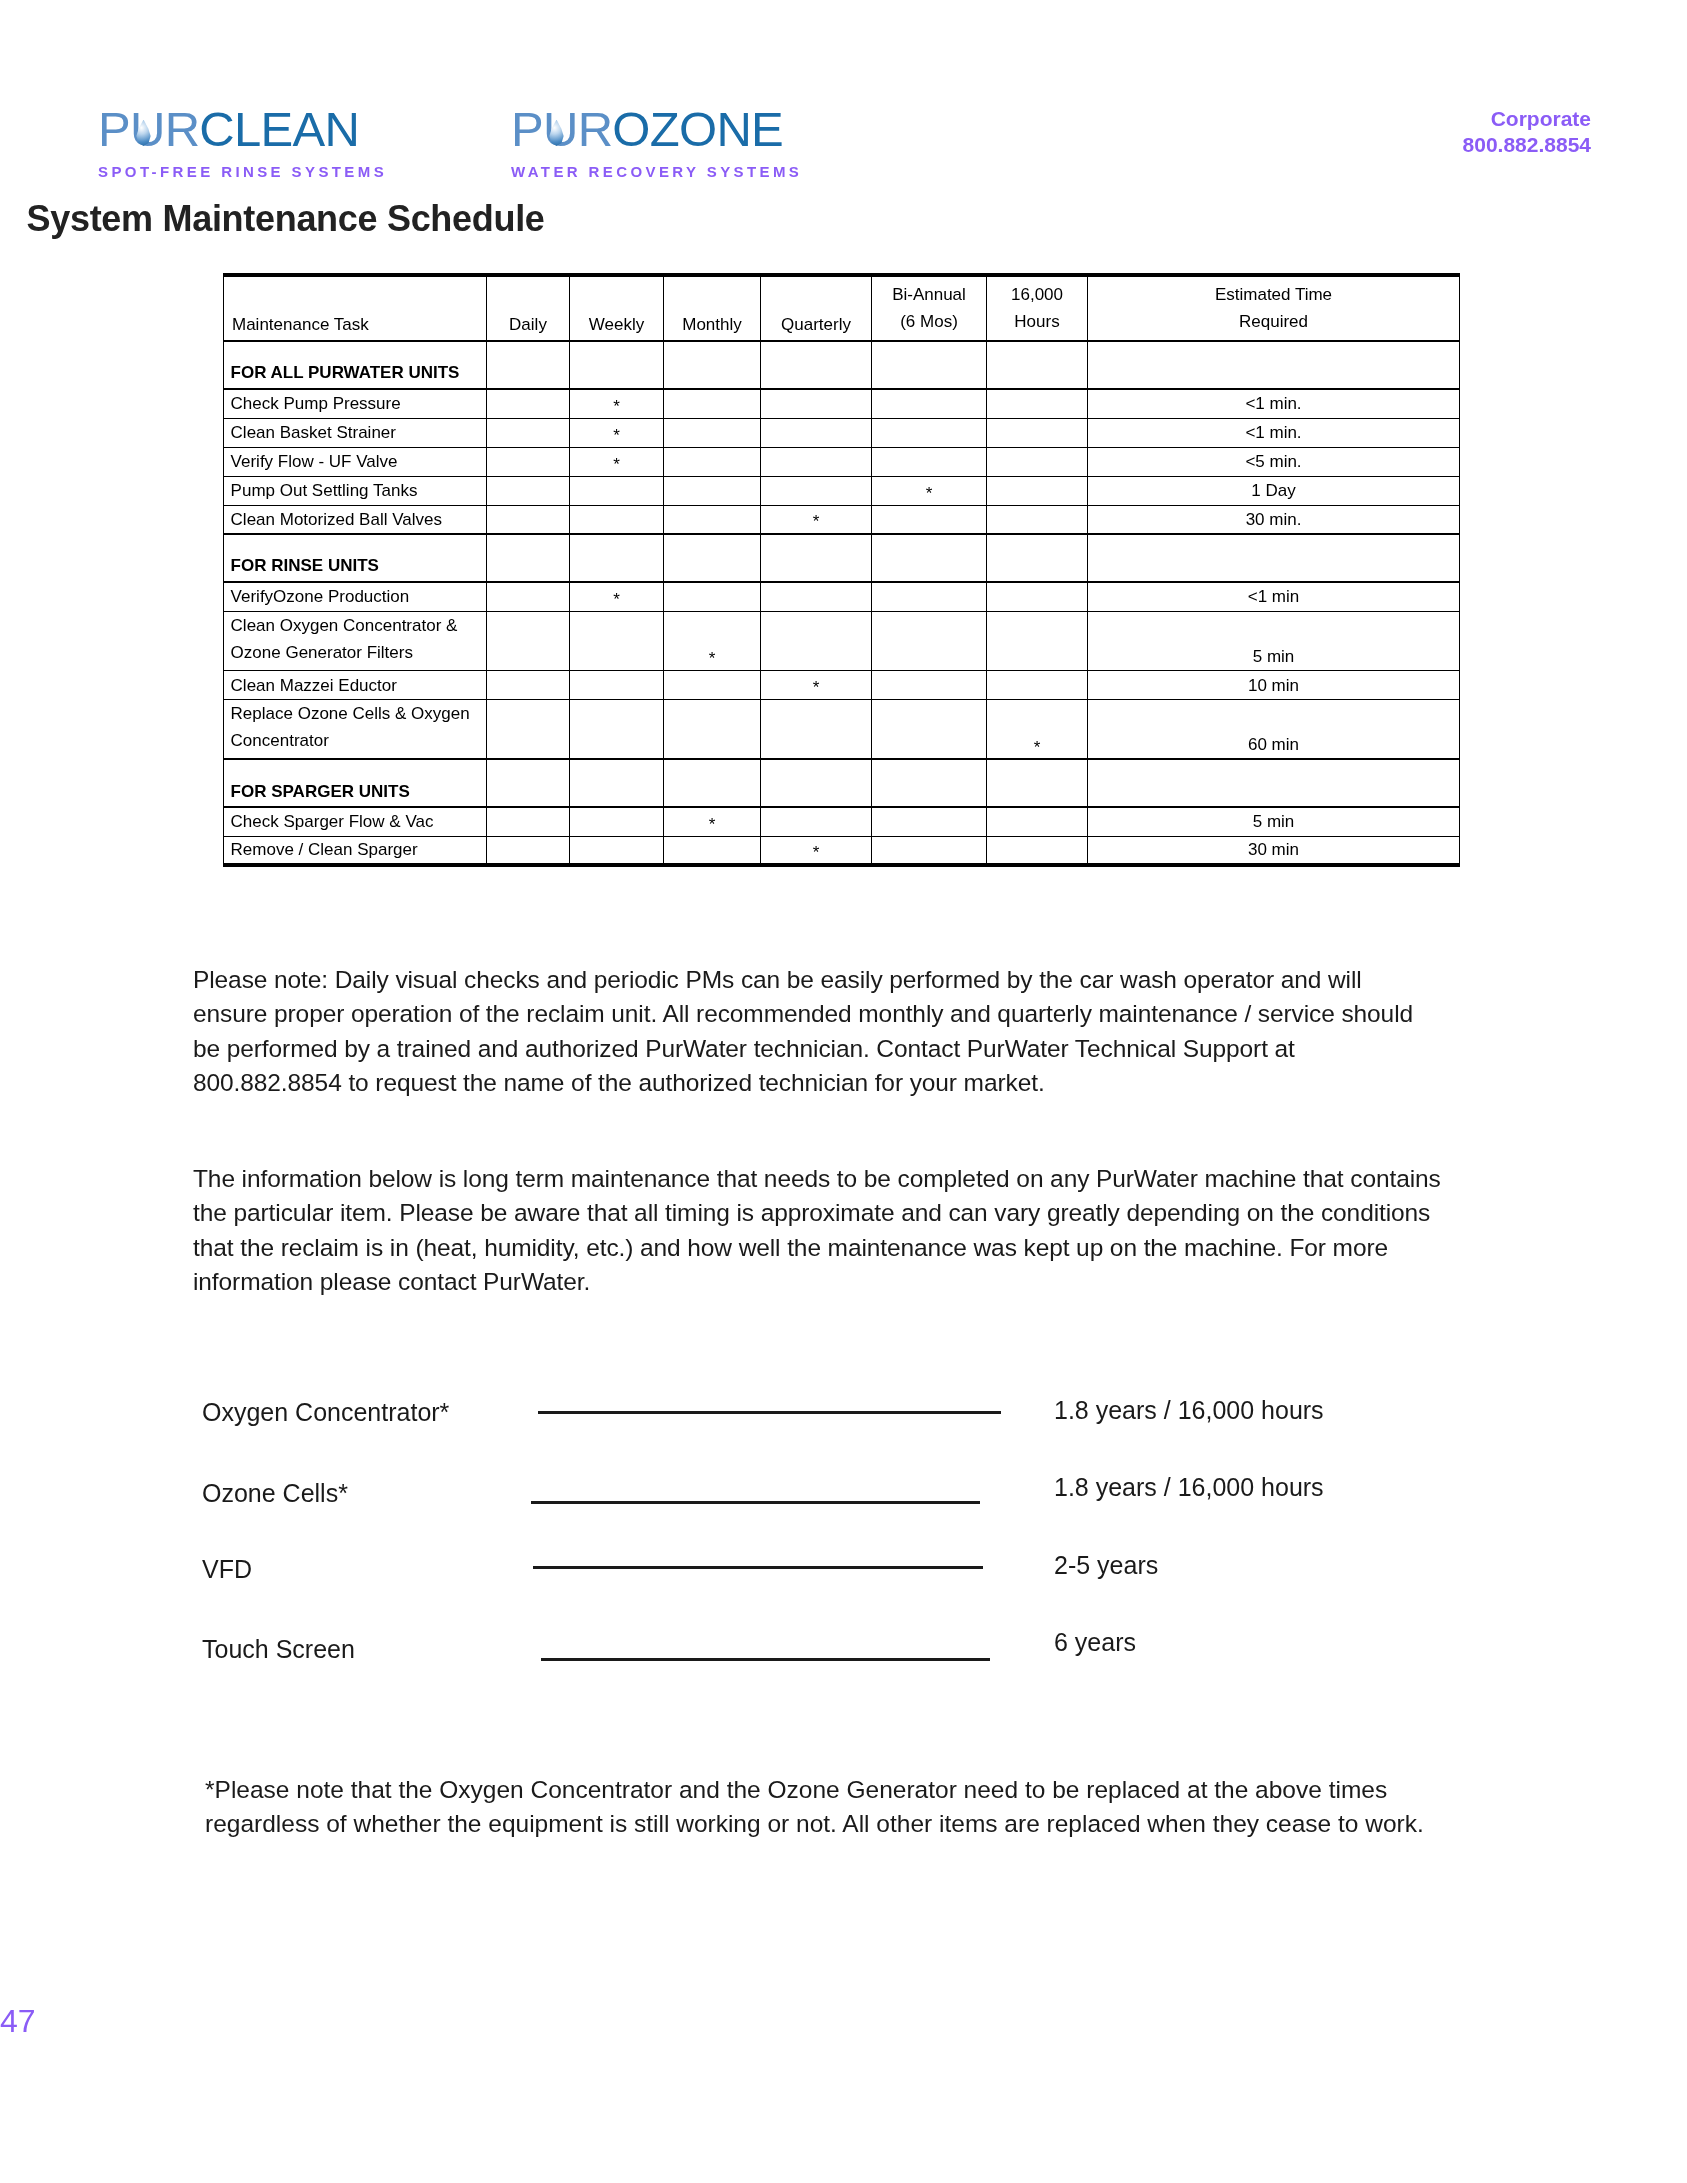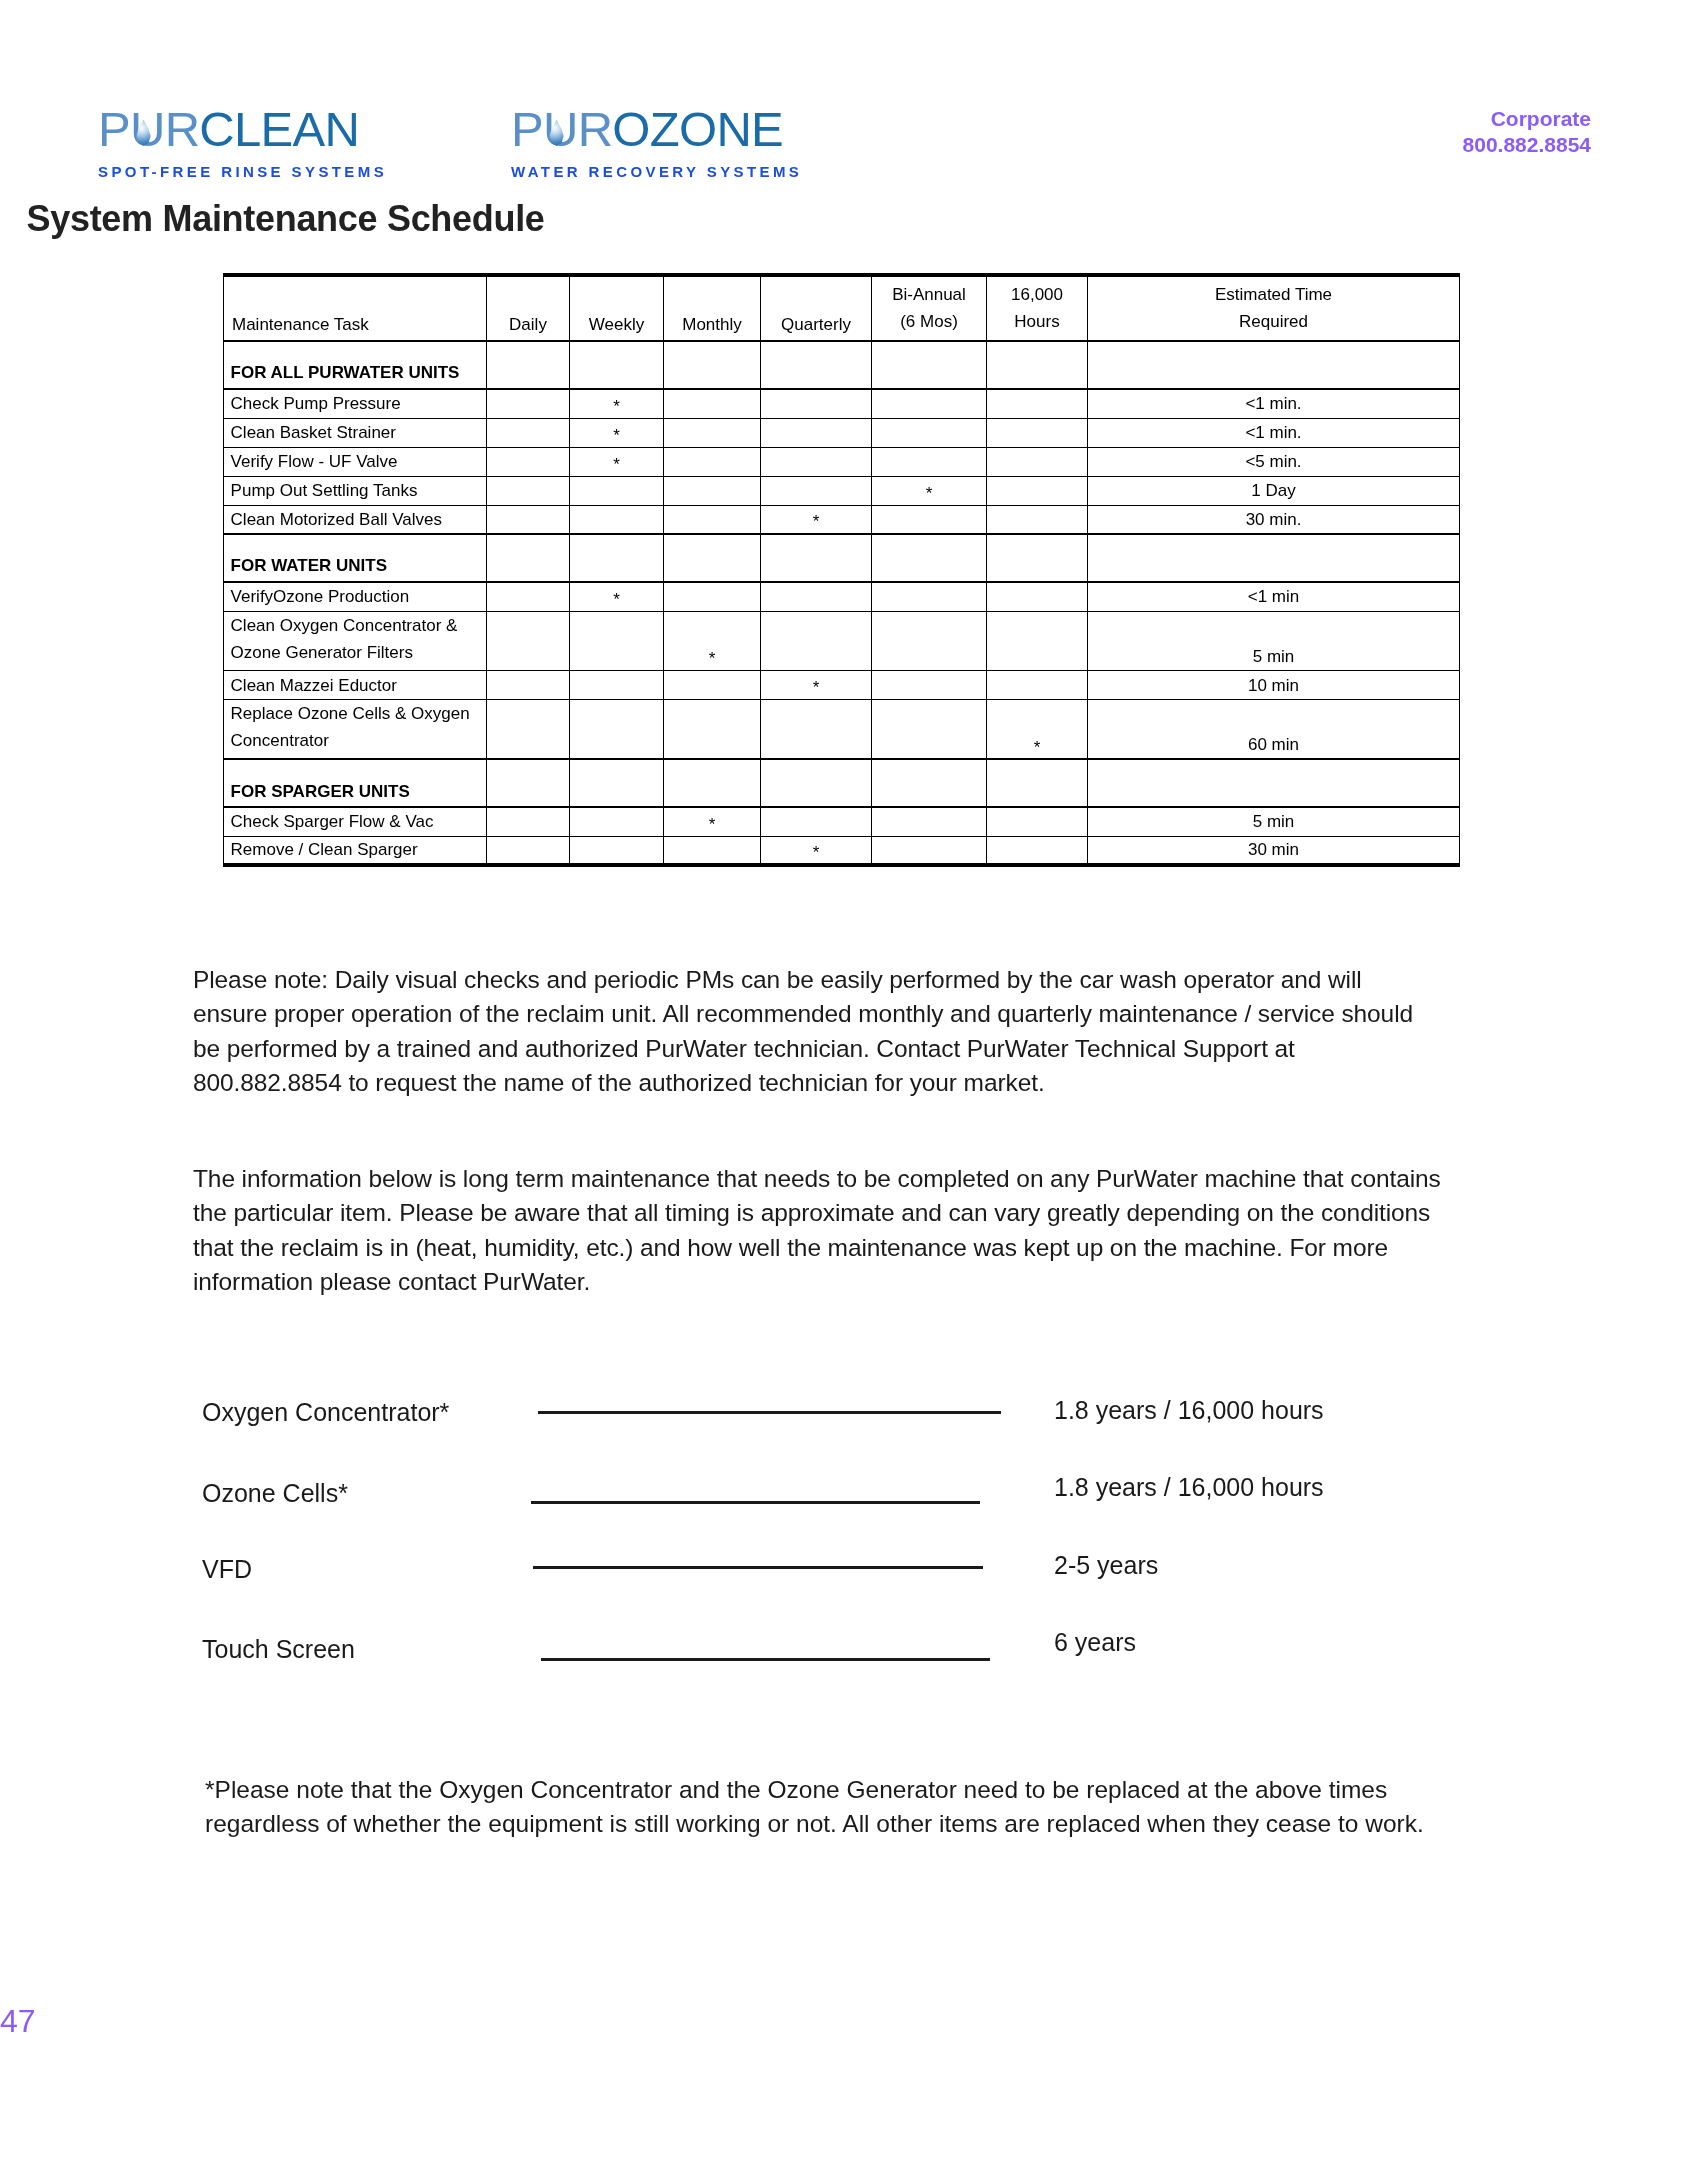--- a/index.html
+++ b/index.html
@@ -61,21 +61,21 @@
     background: radial-gradient(circle at 38% 30%, #ffffff 0%, #bcd6ee 30%, #4a8ac4 68%, #1a5e96 100%);
     border-radius: 50% 50% 50% 50% / 62% 62% 38% 38%;
     clip-path: polygon(50% 0%, 78% 34%, 92% 62%, 80% 88%, 50% 100%, 20% 88%, 8% 62%, 22% 34%);
   }
 
   .logo-tag {
     font-family: "Liberation Sans", sans-serif;
     font-size: 15px;
     font-weight: 700;
     letter-spacing: 3.4px;
-    color: #1d4ed8;
+    color: #8b5cf6;
     display: block;
     margin-top: 9.3px;
     white-space: nowrap;
   }
 
   .corporate {
     position: absolute;
     right: 96px;
     top: 106px;
     text-align: right;
@@ -377,21 +377,21 @@
             <td class="task">Clean Motorized Ball Valves</td>
             <td class="mark"></td>
             <td class="mark"></td>
             <td class="mark"></td>
             <td class="mark"><span class="star">*</span></td>
             <td class="mark"></td>
             <td class="mark"></td>
             <td class="est">30 min.</td>
           </tr>
           <tr class="section">
-            <td class="task">FOR WATER UNITS</td>
+            <td class="task">FOR RINSE UNITS</td>
             <td class="mark"></td>
             <td class="mark"></td>
             <td class="mark"></td>
             <td class="mark"></td>
             <td class="mark"></td>
             <td class="mark"></td>
             <td class="est"></td>
           </tr>
           <tr class="row">
             <td class="task">VerifyOzone Production</td>

